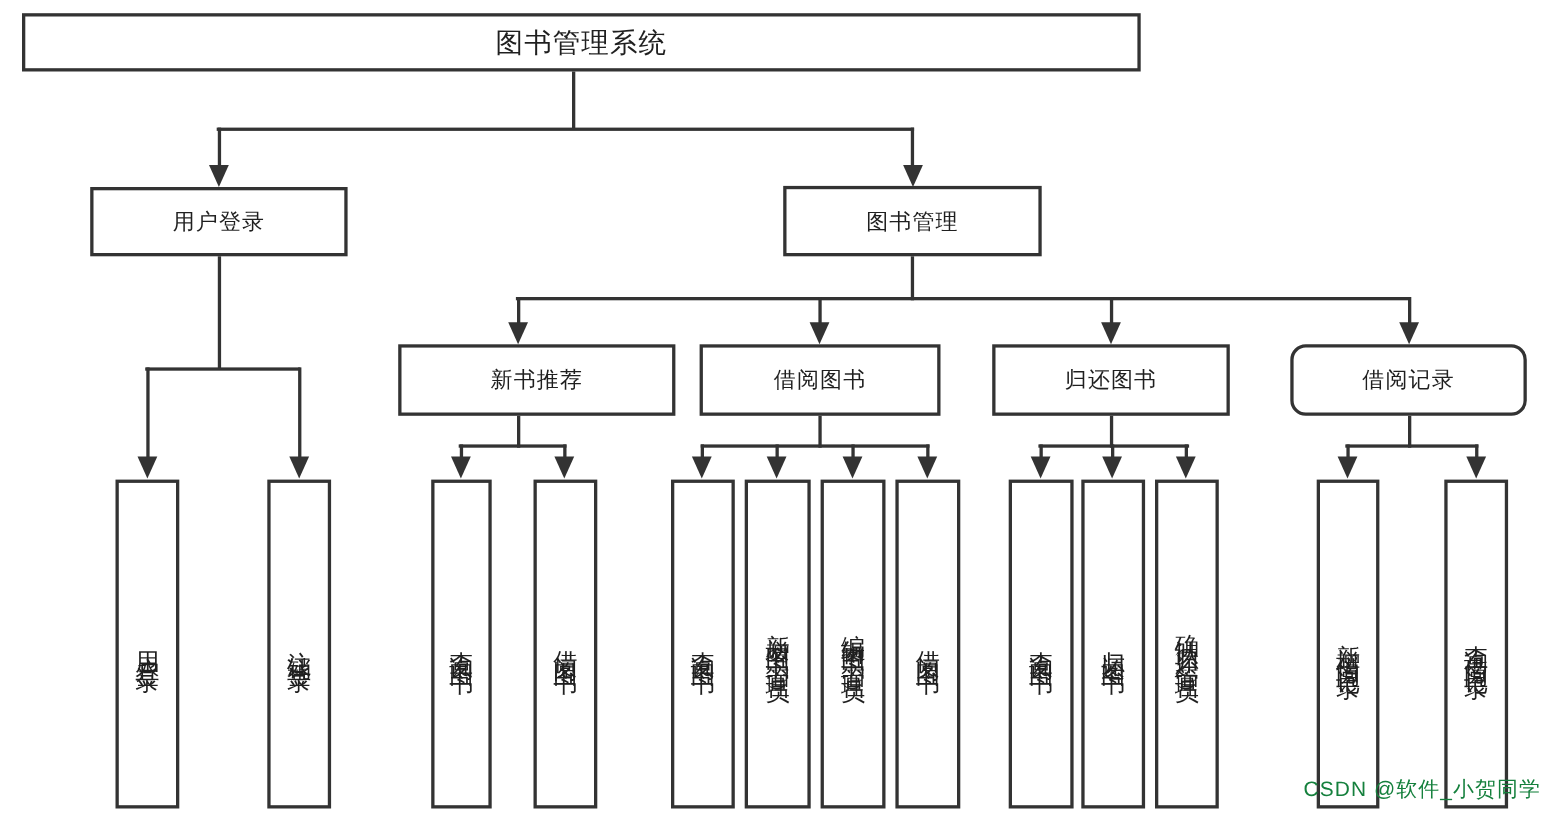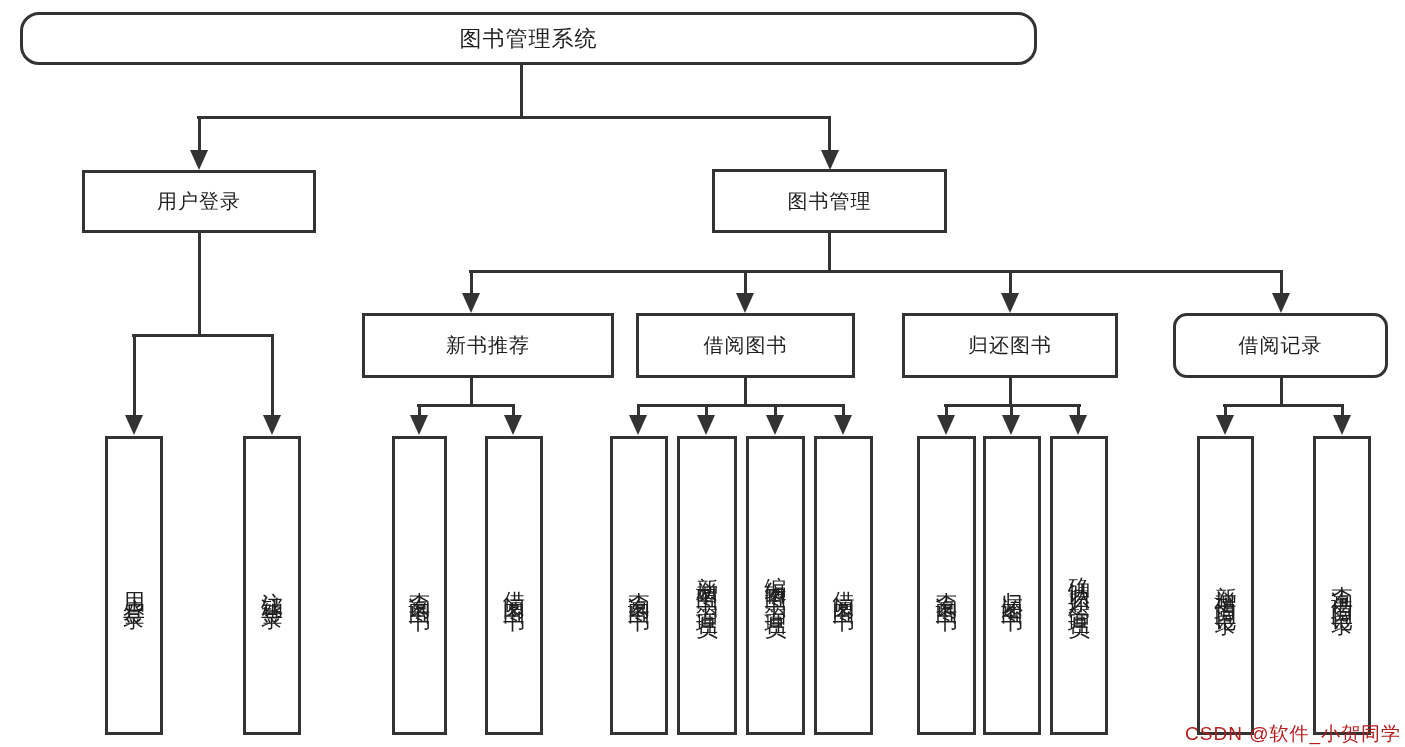--- a/index.html
+++ b/index.html
@@ -14,40 +14,40 @@
   .box{
     position:absolute;
     box-sizing:border-box;
     border:3px solid #333;
     background:#fff;
     display:flex;
     align-items:center;
     justify-content:center;
   }
   .hbox{font-size:20px;letter-spacing:1px;}
-  .rootbox{font-size:22px;border-radius:19px;}
+  .rootbox{font-size:25px;}
   .vbox{
     writing-mode:vertical-rl;
     text-orientation:mixed;
     font-size:22px;
     letter-spacing:6px;
     line-height:1;
   }
   .hline,.vline{position:absolute;background:#333;}
   .arrow{
     position:absolute;width:0;height:0;
     border-left:9px solid transparent;
     border-right:9px solid transparent;
     border-top:20px solid #333;
   }
   .watermark{
     position:absolute;
-    right:4px;bottom:0px;
+    right:4px;bottom:16px;
     font-size:19px;
-    color:#b91c1c;
+    color:#15803d;
     letter-spacing:1px;
   }
 </style>
 </head>
 <body>
 
 <div id="stage">
 
   <div class="box hbox rootbox" style="left:20px;top:12px;width:1017px;height:53px;">
     <span>图书管理系统</span>

